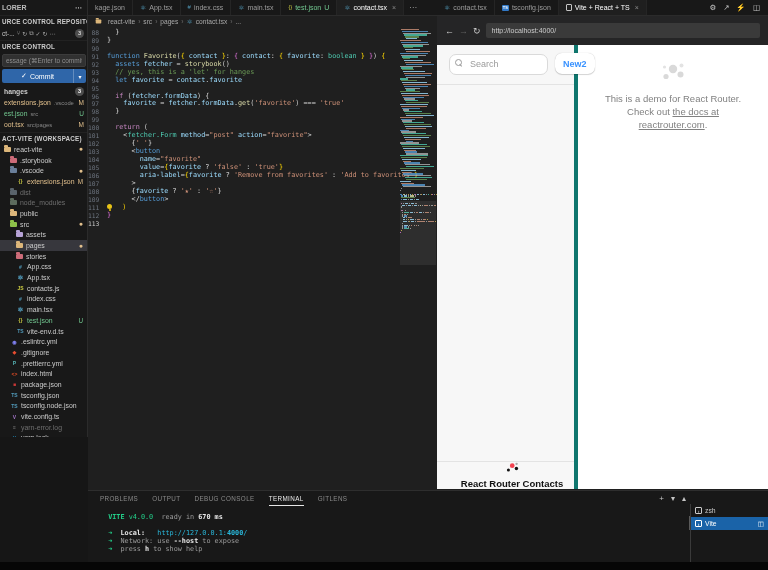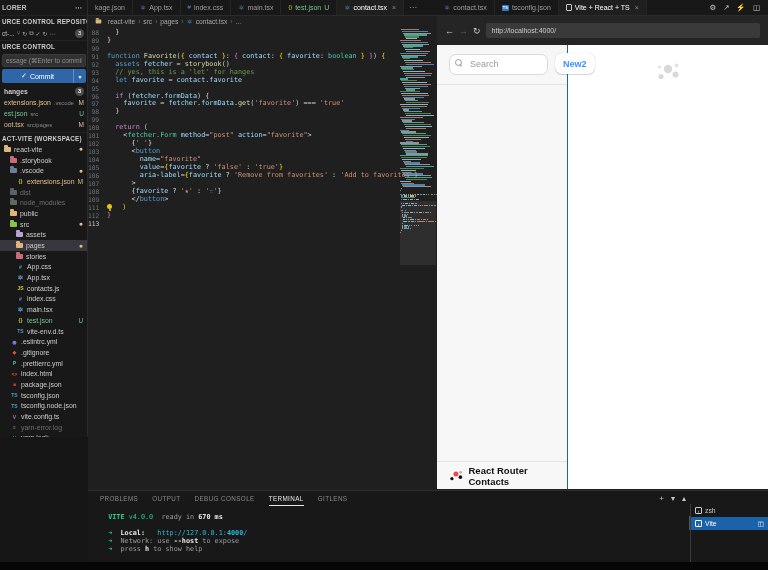--- a/index.html
+++ b/index.html
@@ -60,31 +60,31 @@
   #mm-view { position:absolute; left:0; right:0; top:172px; height:64px; background:rgba(255,255,255,.07); }
 
   
   #editor2 { position:absolute; left:437px; top:0; width:331px; height:490px; background:#1f1f1f; }
   .tab-actions { margin-left:auto; display:flex; align-items:center; gap:7px; padding-right:8px; font-size:7.5px; color:#c5c5c5; }
   .navbar { display:flex; align-items:center; gap:5px; height:29px; background:#252526; padding:0 8px; }
   .nav-ic { color:#cccccc; font-size:9px; }
   .nav-ic.dis { color:#5f5f5f; }
   .urlbox { flex:1; height:15px; background:#3a3a3a; border:none; border-radius:2px; color:#cccccc; font-size:7px; padding:0 6px; font-family:"Liberation Sans",sans-serif; }
   .browser { position:relative; display:flex; height:444px; background:#ffffff; }
-  .rr-side { width:131px; background:#f7f7f7; border-right:1px solid #0f766e; position:relative; }
+  .rr-side { width:141px; background:#f7f7f7; border-right:4px solid #0f766e; position:relative; }
   .rr-top { display:flex; gap:7px; align-items:center; padding:8px 10px 9px 12px; border-bottom:1px solid #e3e3e3; }
   .rr-search { position:relative; }
   .rr-search input { width:99px; height:21px; border:1px solid #dadada; border-radius:7px; background:#fff; font-size:9px; padding:0 4px 0 20px; color:#333; font-family:"Liberation Sans",sans-serif; }
   .rr-search input::placeholder { color:#9b9b9b; }
   .mag { position:absolute; left:6px; top:6px; width:7px; height:7px; }
   .mag::before { content:''; position:absolute; left:0; top:0; width:5px; height:5px; border:1px solid #9b9b9b; border-radius:50%; }
   .mag::after { content:''; position:absolute; left:5.2px; top:5.2px; width:3px; height:1px; background:#9b9b9b; transform:rotate(45deg); transform-origin:0 0; }
   .rr-new { height:21px; padding:0 8px; background:#fff; border:none; border-radius:7px; box-shadow:0 0 1px rgba(0,0,0,.25), 0 1px 1px rgba(0,0,0,.15); color:#3992ff; font-size:9px; font-weight:bold; font-family:"Liberation Sans",sans-serif; }
   .rr-noname { padding:14px 0 0 17px; font-size:9.5px; font-style:italic; color:#818181; }
-  .rr-footer { position:absolute; left:0; right:0; bottom:0; height:28px; border-top:1px solid #e3e3e3; display:flex; align-items:center; gap:6px; padding-left:13px; font-size:9.5px; font-weight:bold; color:#121212; }
+  .rr-footer { position:absolute; left:0; right:0; bottom:0; height:28px; border-top:1px solid #e3e3e3; display:flex; align-items:center; gap:6px; padding-left:13px; font-size:9.5px; font-weight:bold; color:#121212;flex-direction:column; }
   .rr-main { flex:1; display:flex; flex-direction:column; align-items:center; padding-top:17px; }
   .rr-demo-text { margin-top:8px; text-align:center; font-size:9.5px; line-height:13px; color:#818181; width:150px; }
   .rr-demo-text a { color:#818181; text-decoration:underline; }
   .rrlogo { display:block; }
 
   
   #panel { position:absolute; left:88px; top:490px; width:680px; height:72px; background:#181818; border-top:1px solid #2e2e2e; }
   .panel-tabs { display:flex; gap:14px; height:15px; align-items:center; padding-left:12px; }
   .ptab { font-size:6.3px; letter-spacing:.4px; color:#8a8a8a; height:100%; display:flex; align-items:center; }
   .ptab.active { color:#e7e7e7; border-bottom:1px solid #e7e7e7; }
@@ -893,20 +893,24 @@
         </div>
       </div>
       <div class="rr-main">
         <svg width="34" height="22" viewBox="0 0 34 22">
           <circle cx="17" cy="7" r="4.2" fill="#d9d9d9"></circle>
           <circle cx="24.5" cy="12.5" r="3" fill="#d9d9d9"></circle>
           <circle cx="10" cy="14.5" r="2.6" fill="#d9d9d9"></circle>
           <circle cx="25.5" cy="3.5" r="2" fill="#e3e3e3"></circle>
           <circle cx="8.5" cy="5" r="1.6" fill="#e3e3e3"></circle>
         </svg>
+        <div class="rr-demo-text">
+          <span>This is a demo for React Router.</span><br>
+          <span>Check out </span><a href="#"><span>the docs at</span><br><span>reactrouter.com</span></a><span>.</span>
+        </div>
       </div>
     </div>
   </div>
 
   <div id="panel">
     <div class="panel-tabs" id="panel-tabs">
         <span class="ptab">PROBLEMS</span>
         <span class="ptab">OUTPUT</span>
         <span class="ptab">DEBUG CONSOLE</span>
         <span class="ptab active">TERMINAL</span>

